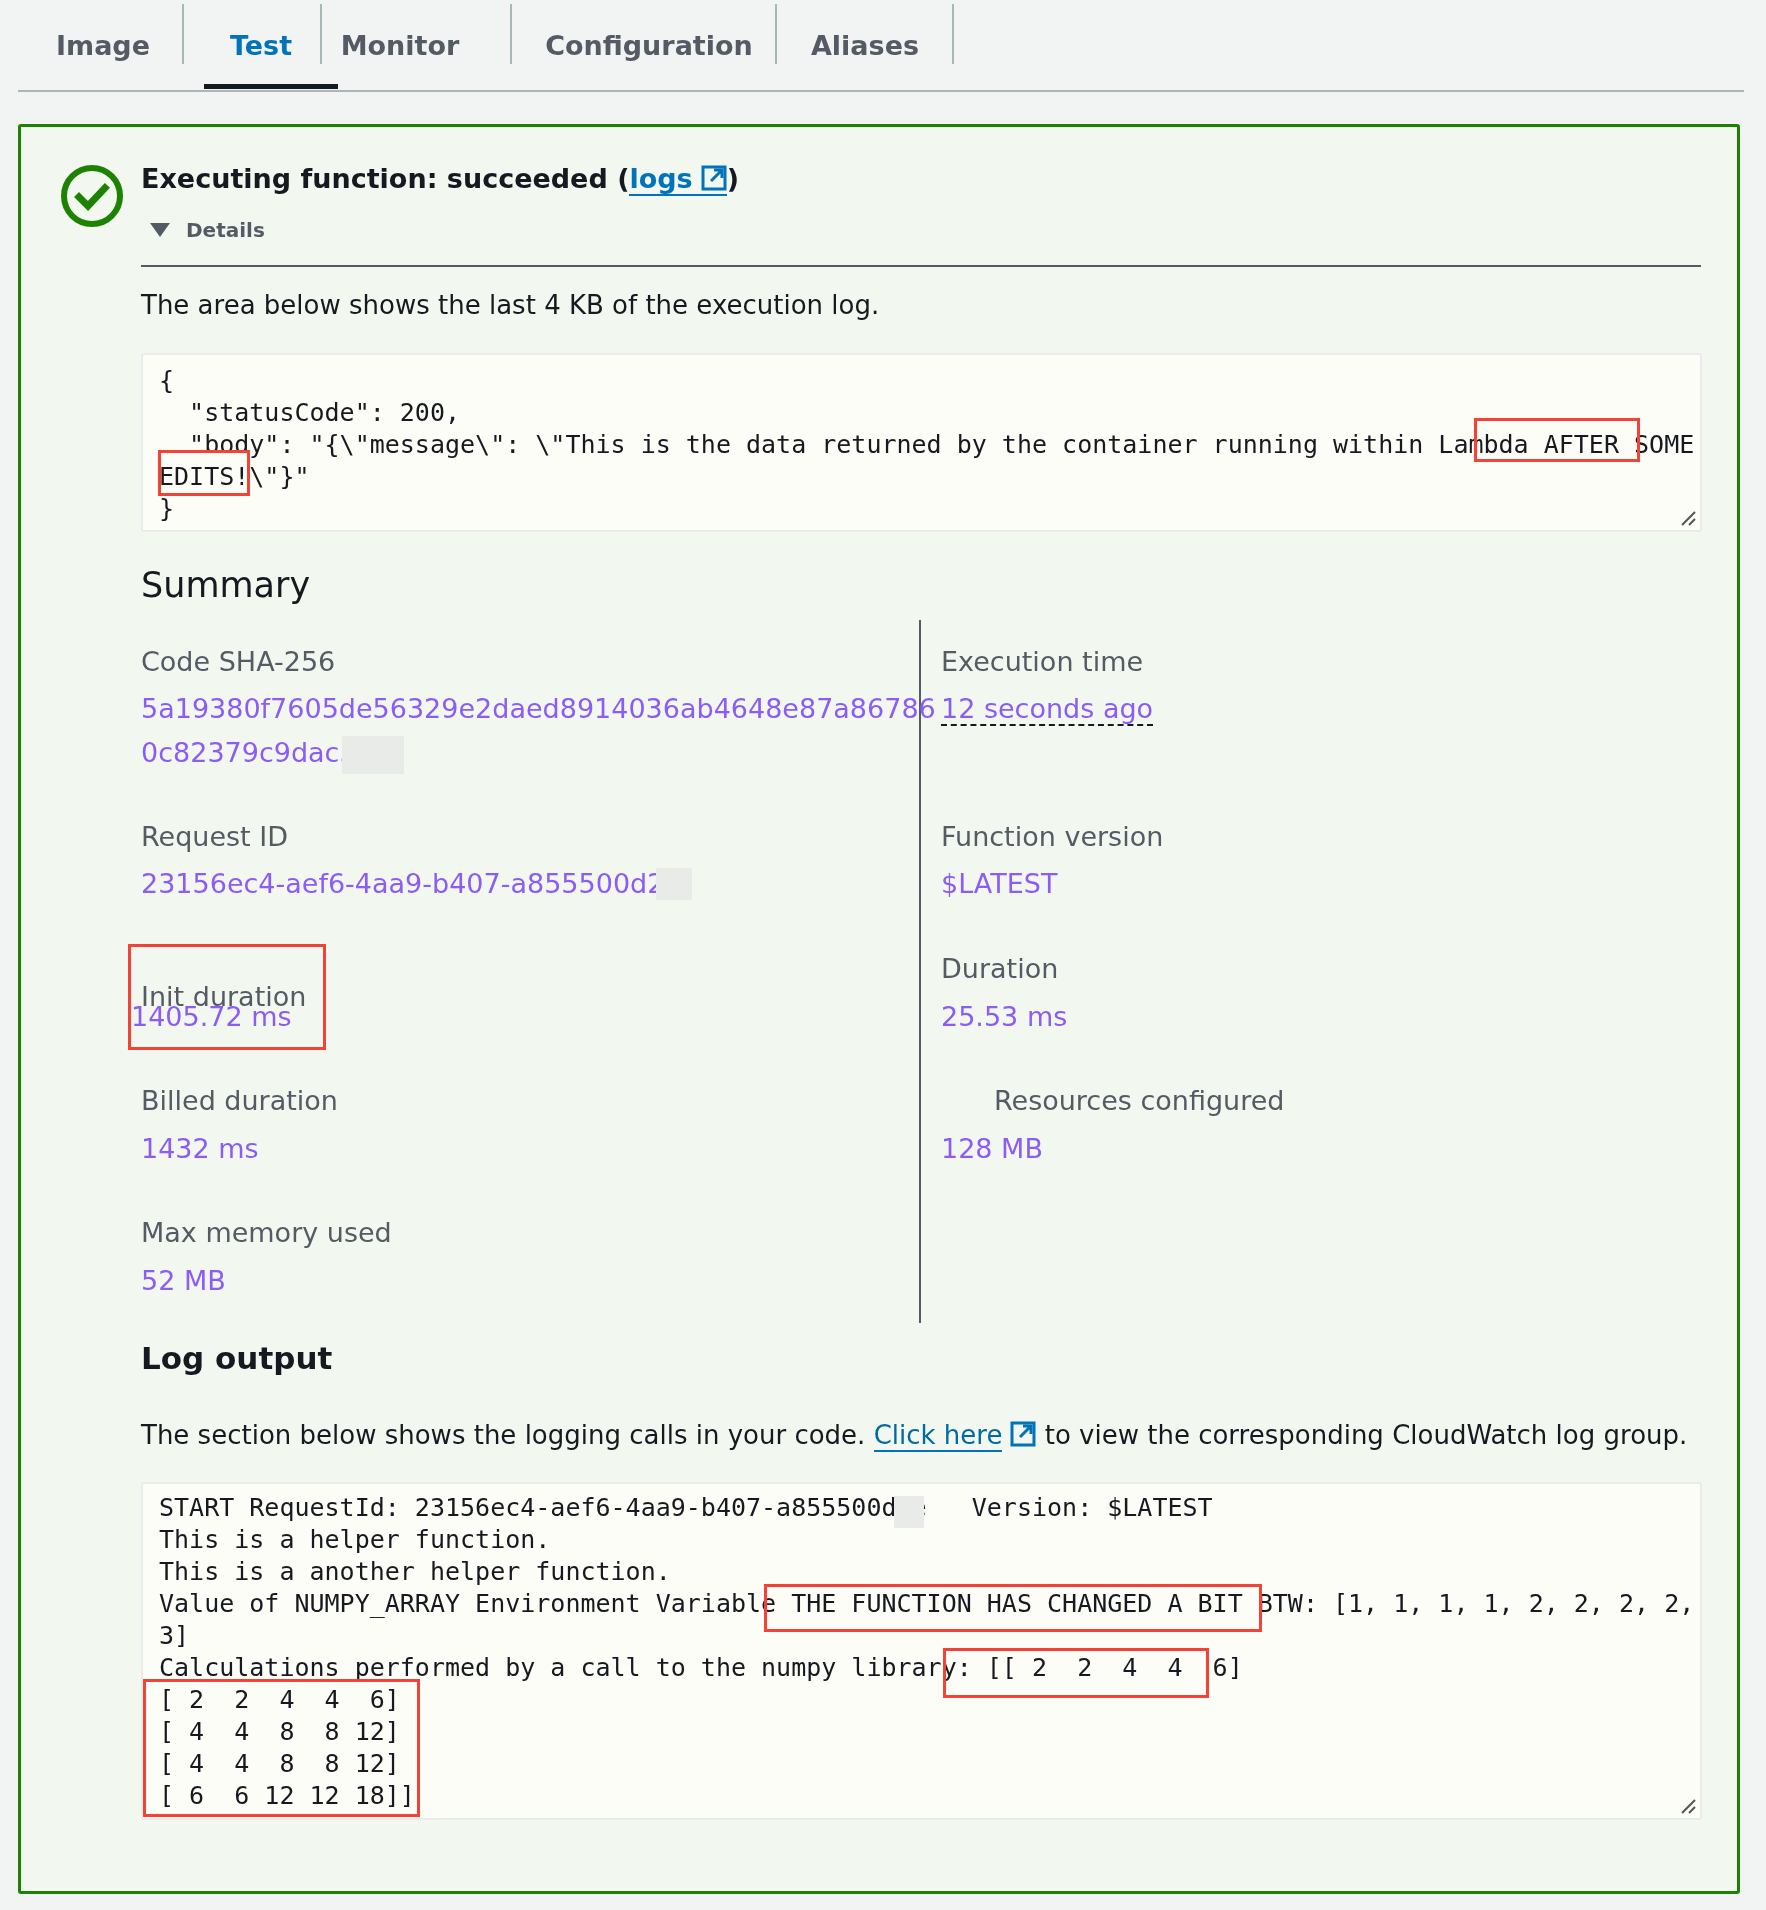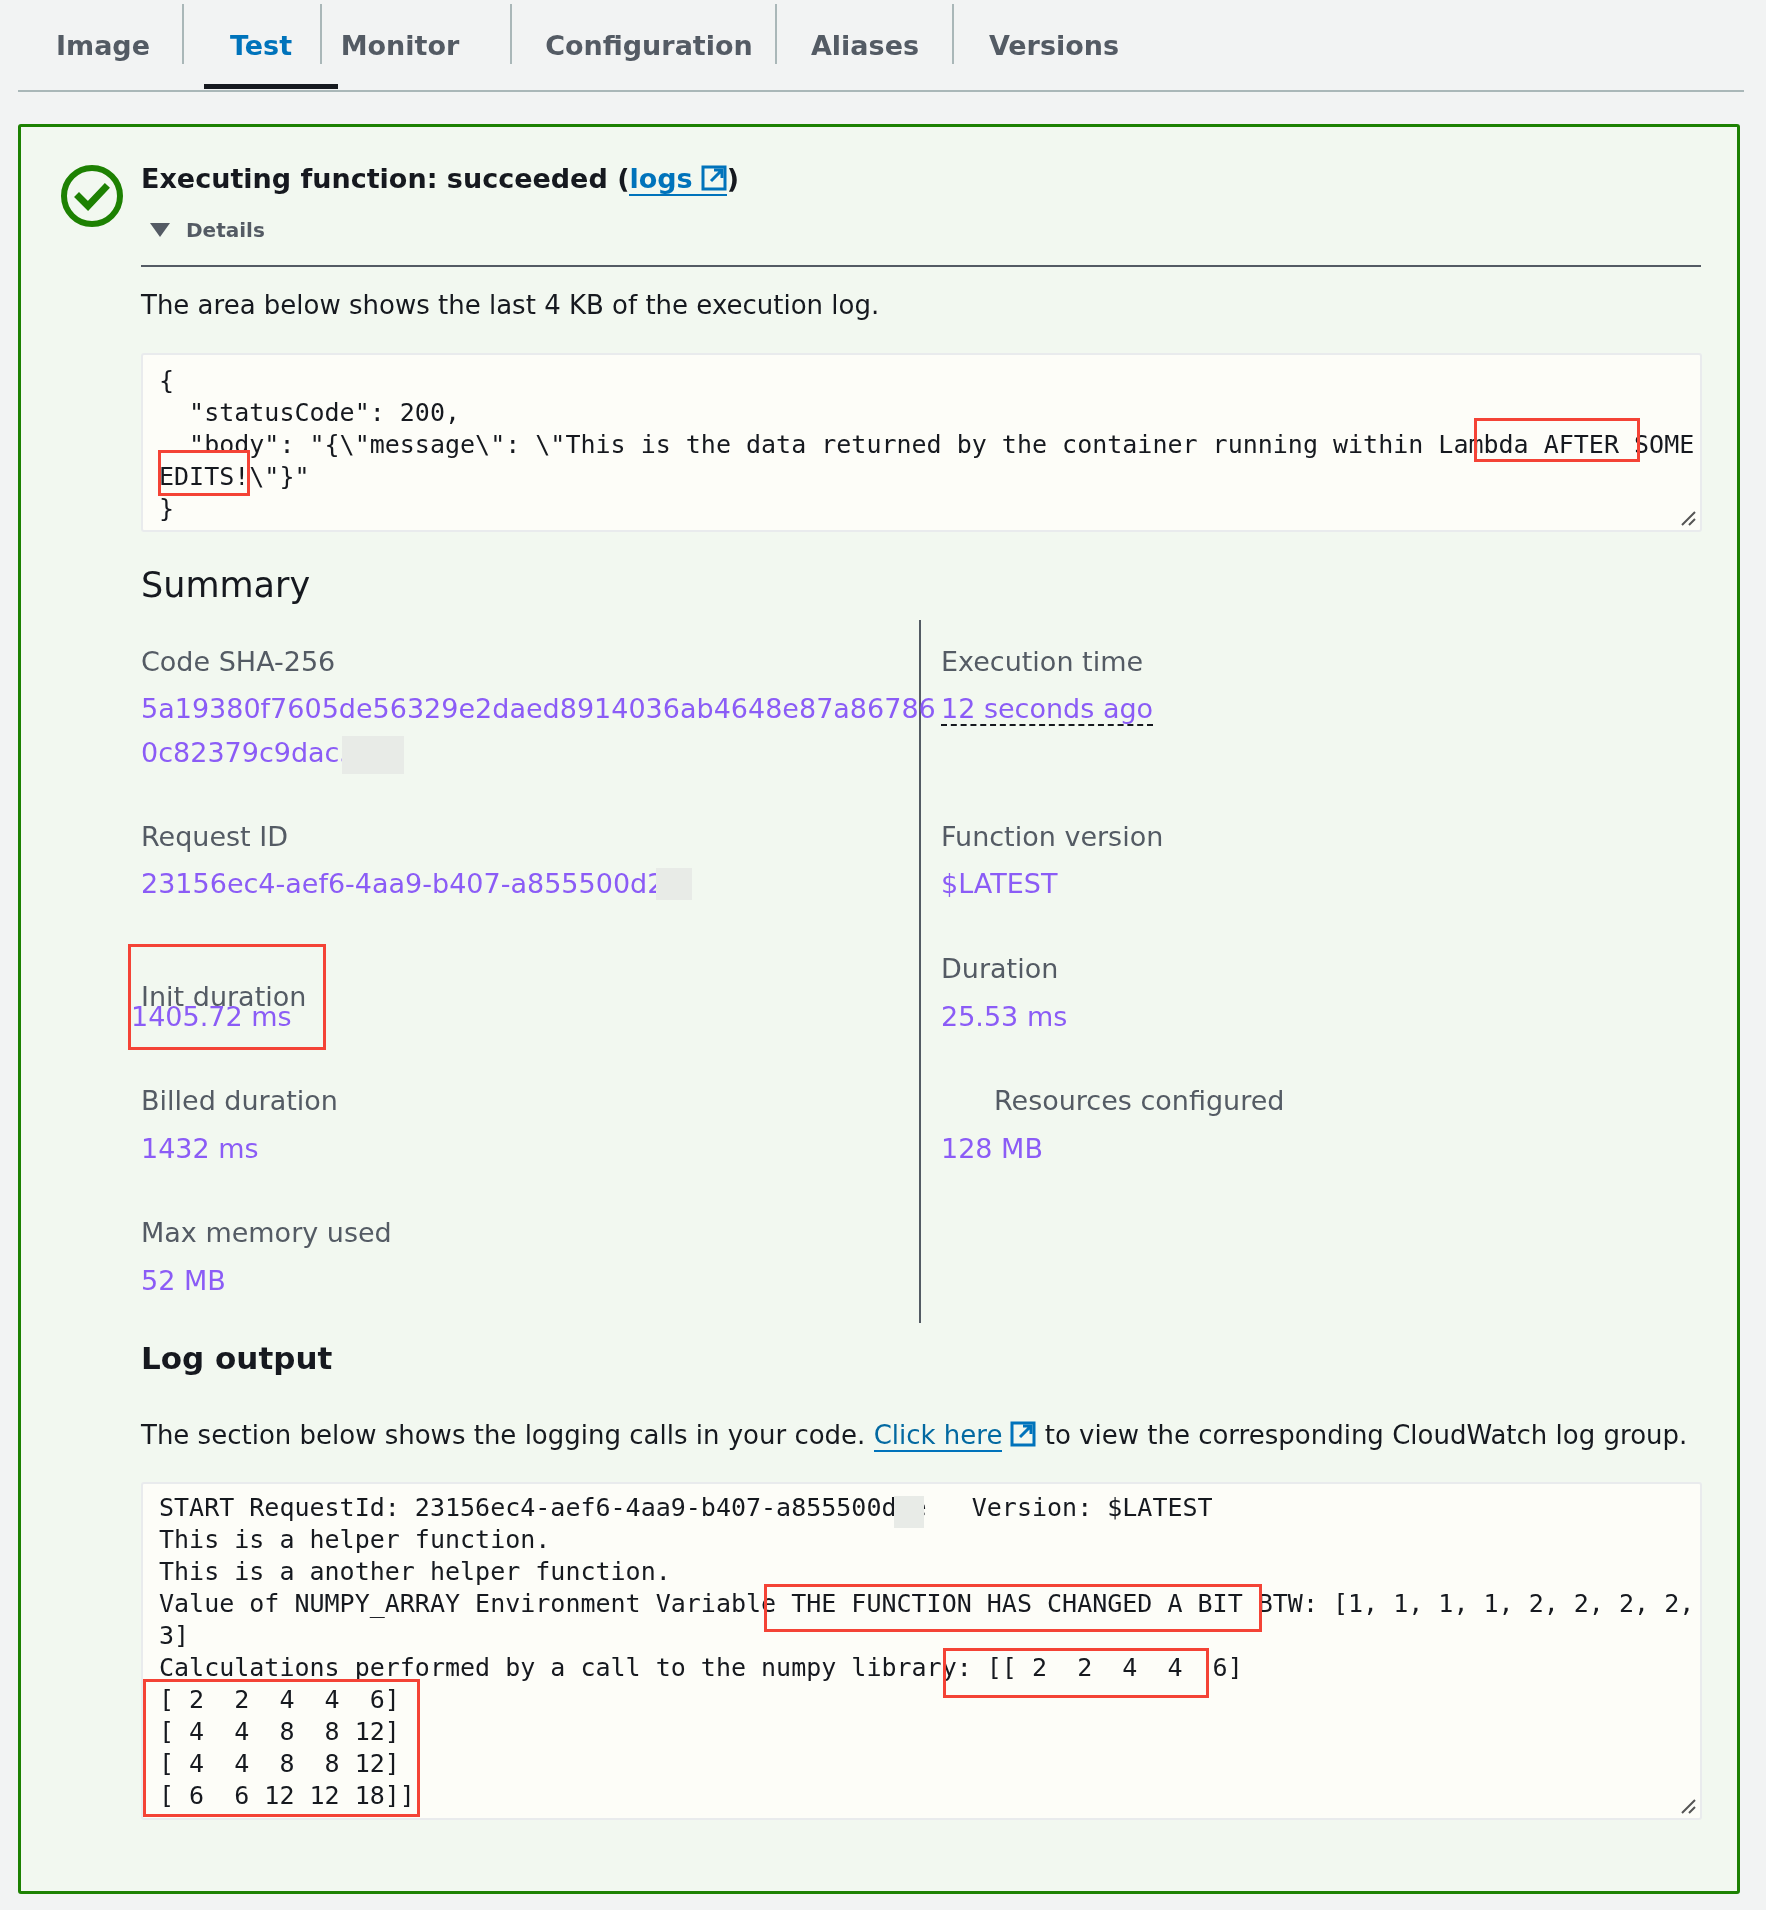--- a/index.html
+++ b/index.html
@@ -61,21 +61,20 @@
   <div class="tab" style="left:30px;width:110px;">Image</div>
   <div class="tab-sep" style="left:164px;"></div>
   <div class="tab active" style="left:166px;width:154px;">Test</div>
   <div class="tab-sep" style="left:302px;"></div>
   <div class="tab" style="left:304px;width:156px;border-radius:10px;">Monitor</div>
   <div class="tab-sep" style="left:492px;"></div>
   <div class="tab" style="left:494px;width:274px;">Configuration</div>
   <div class="tab-sep" style="left:757px;"></div>
   <div class="tab" style="left:759px;width:176px;">Aliases</div>
   <div class="tab-sep" style="left:934px;"></div>
-  <div class="tab" style="left:936px;width:200px;">Versions</div>
   <div class="tab-underline"></div>
 </div>
 
 <div class="panel"></div>
 
 <svg class="success-icon" viewBox="0 0 64 64">
   <circle cx="32" cy="32" r="28" fill="none" stroke="#1d8102" stroke-width="6"></circle>
   <polyline points="19,33 28,42 45,24" fill="none" stroke="#1d8102" stroke-width="7" stroke-linecap="square"></polyline>
 </svg>
 

